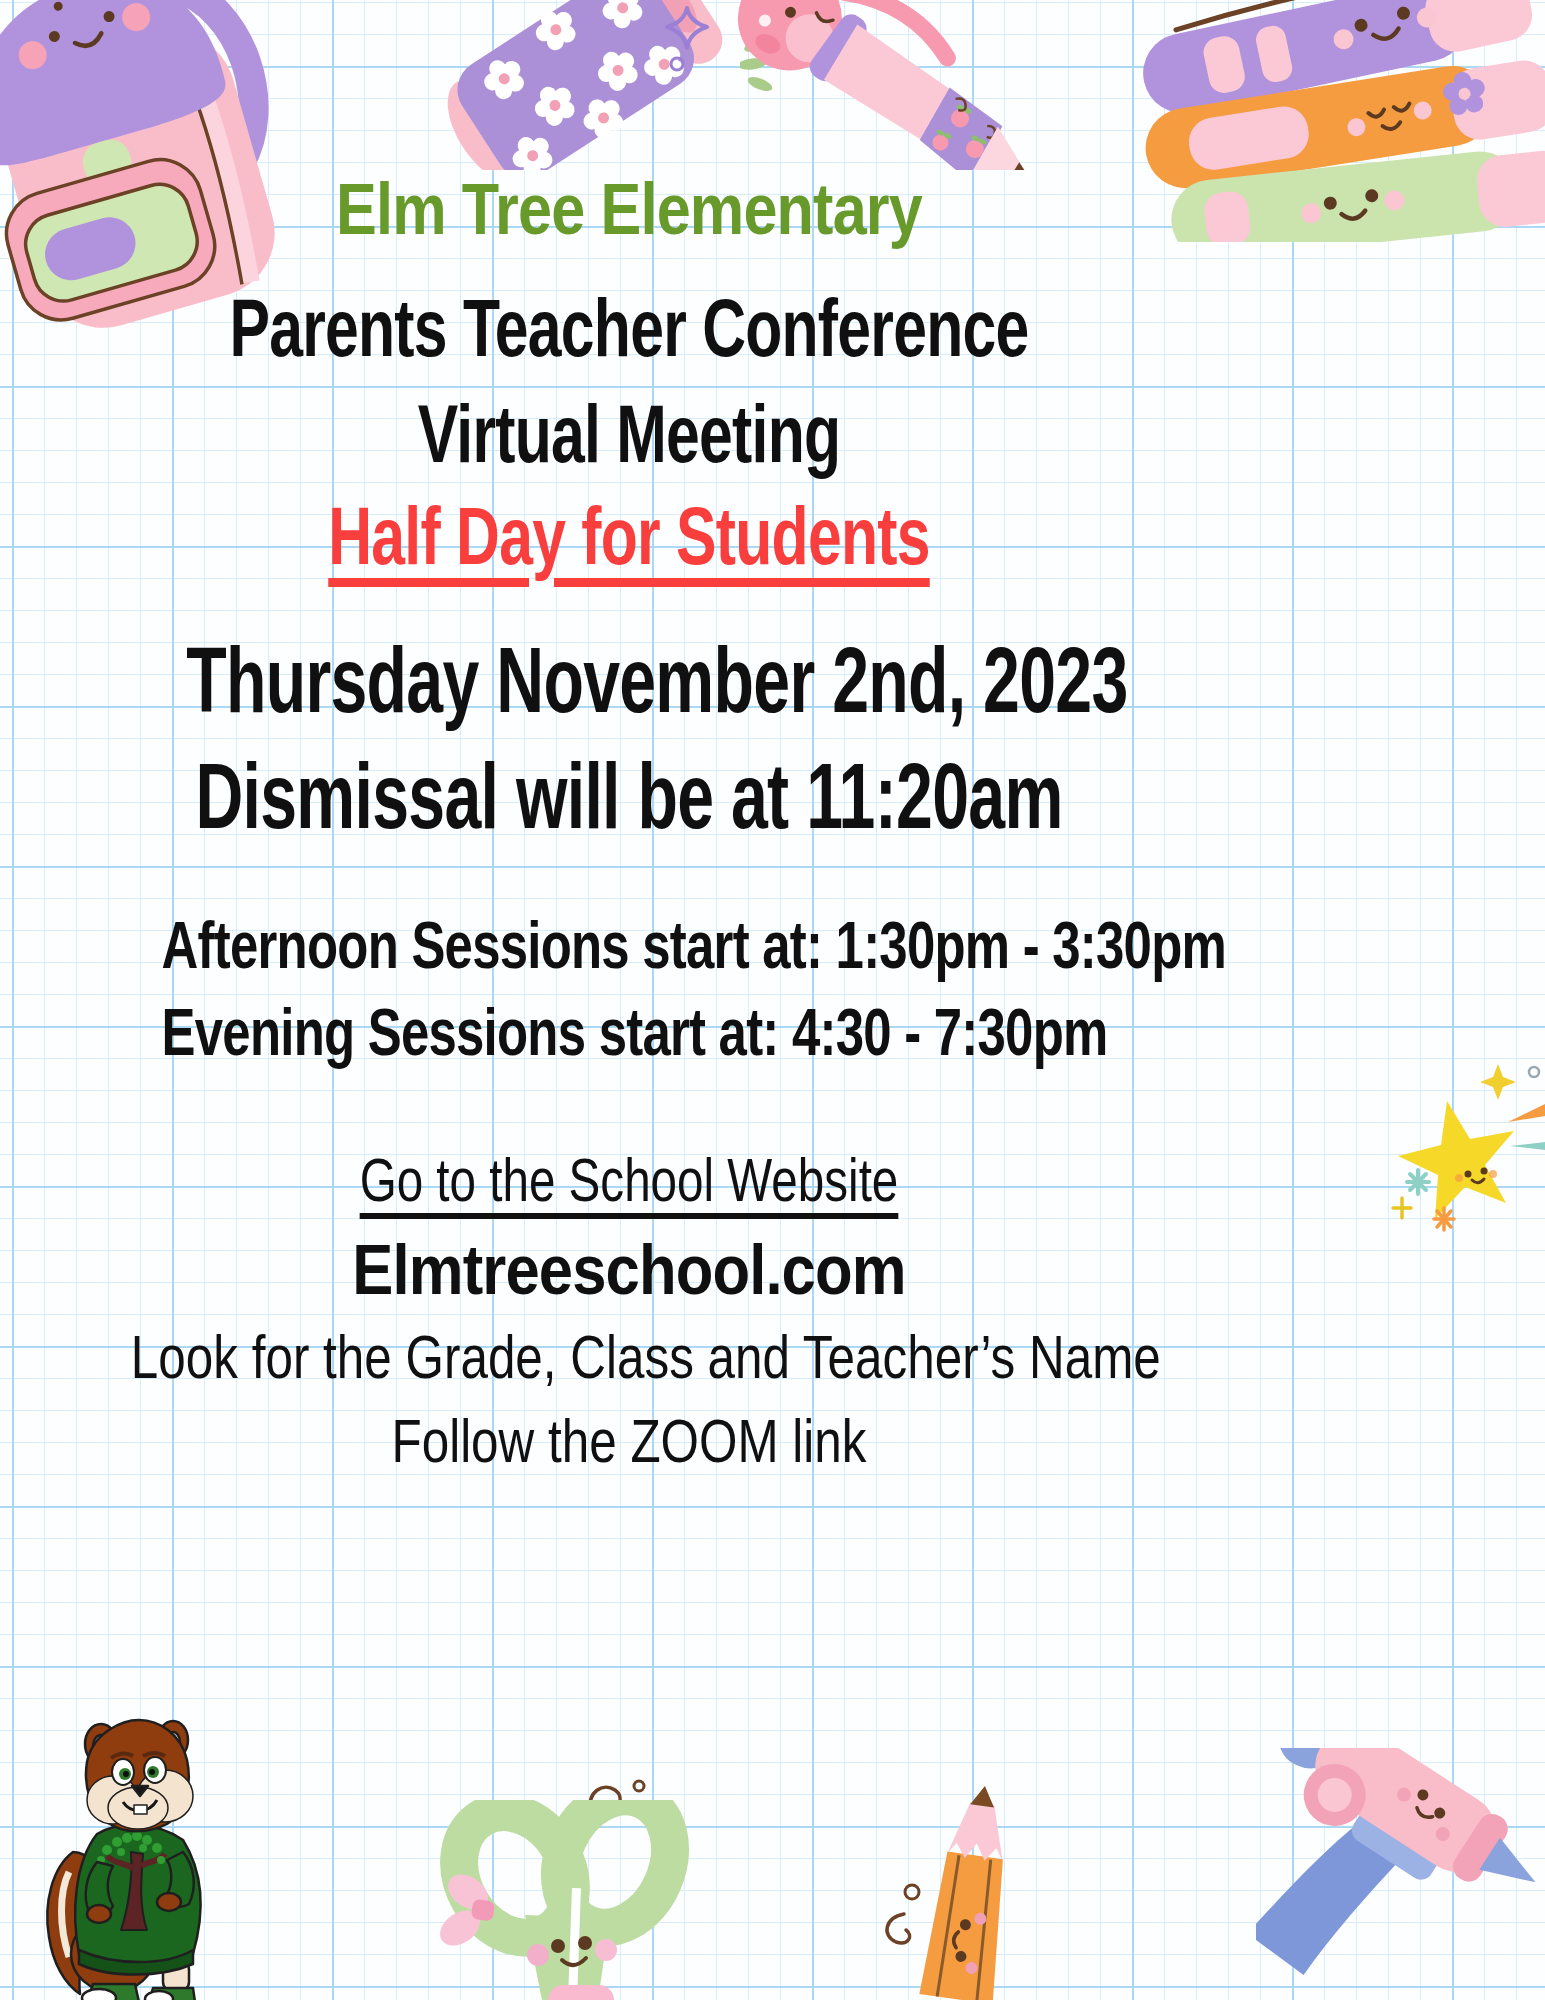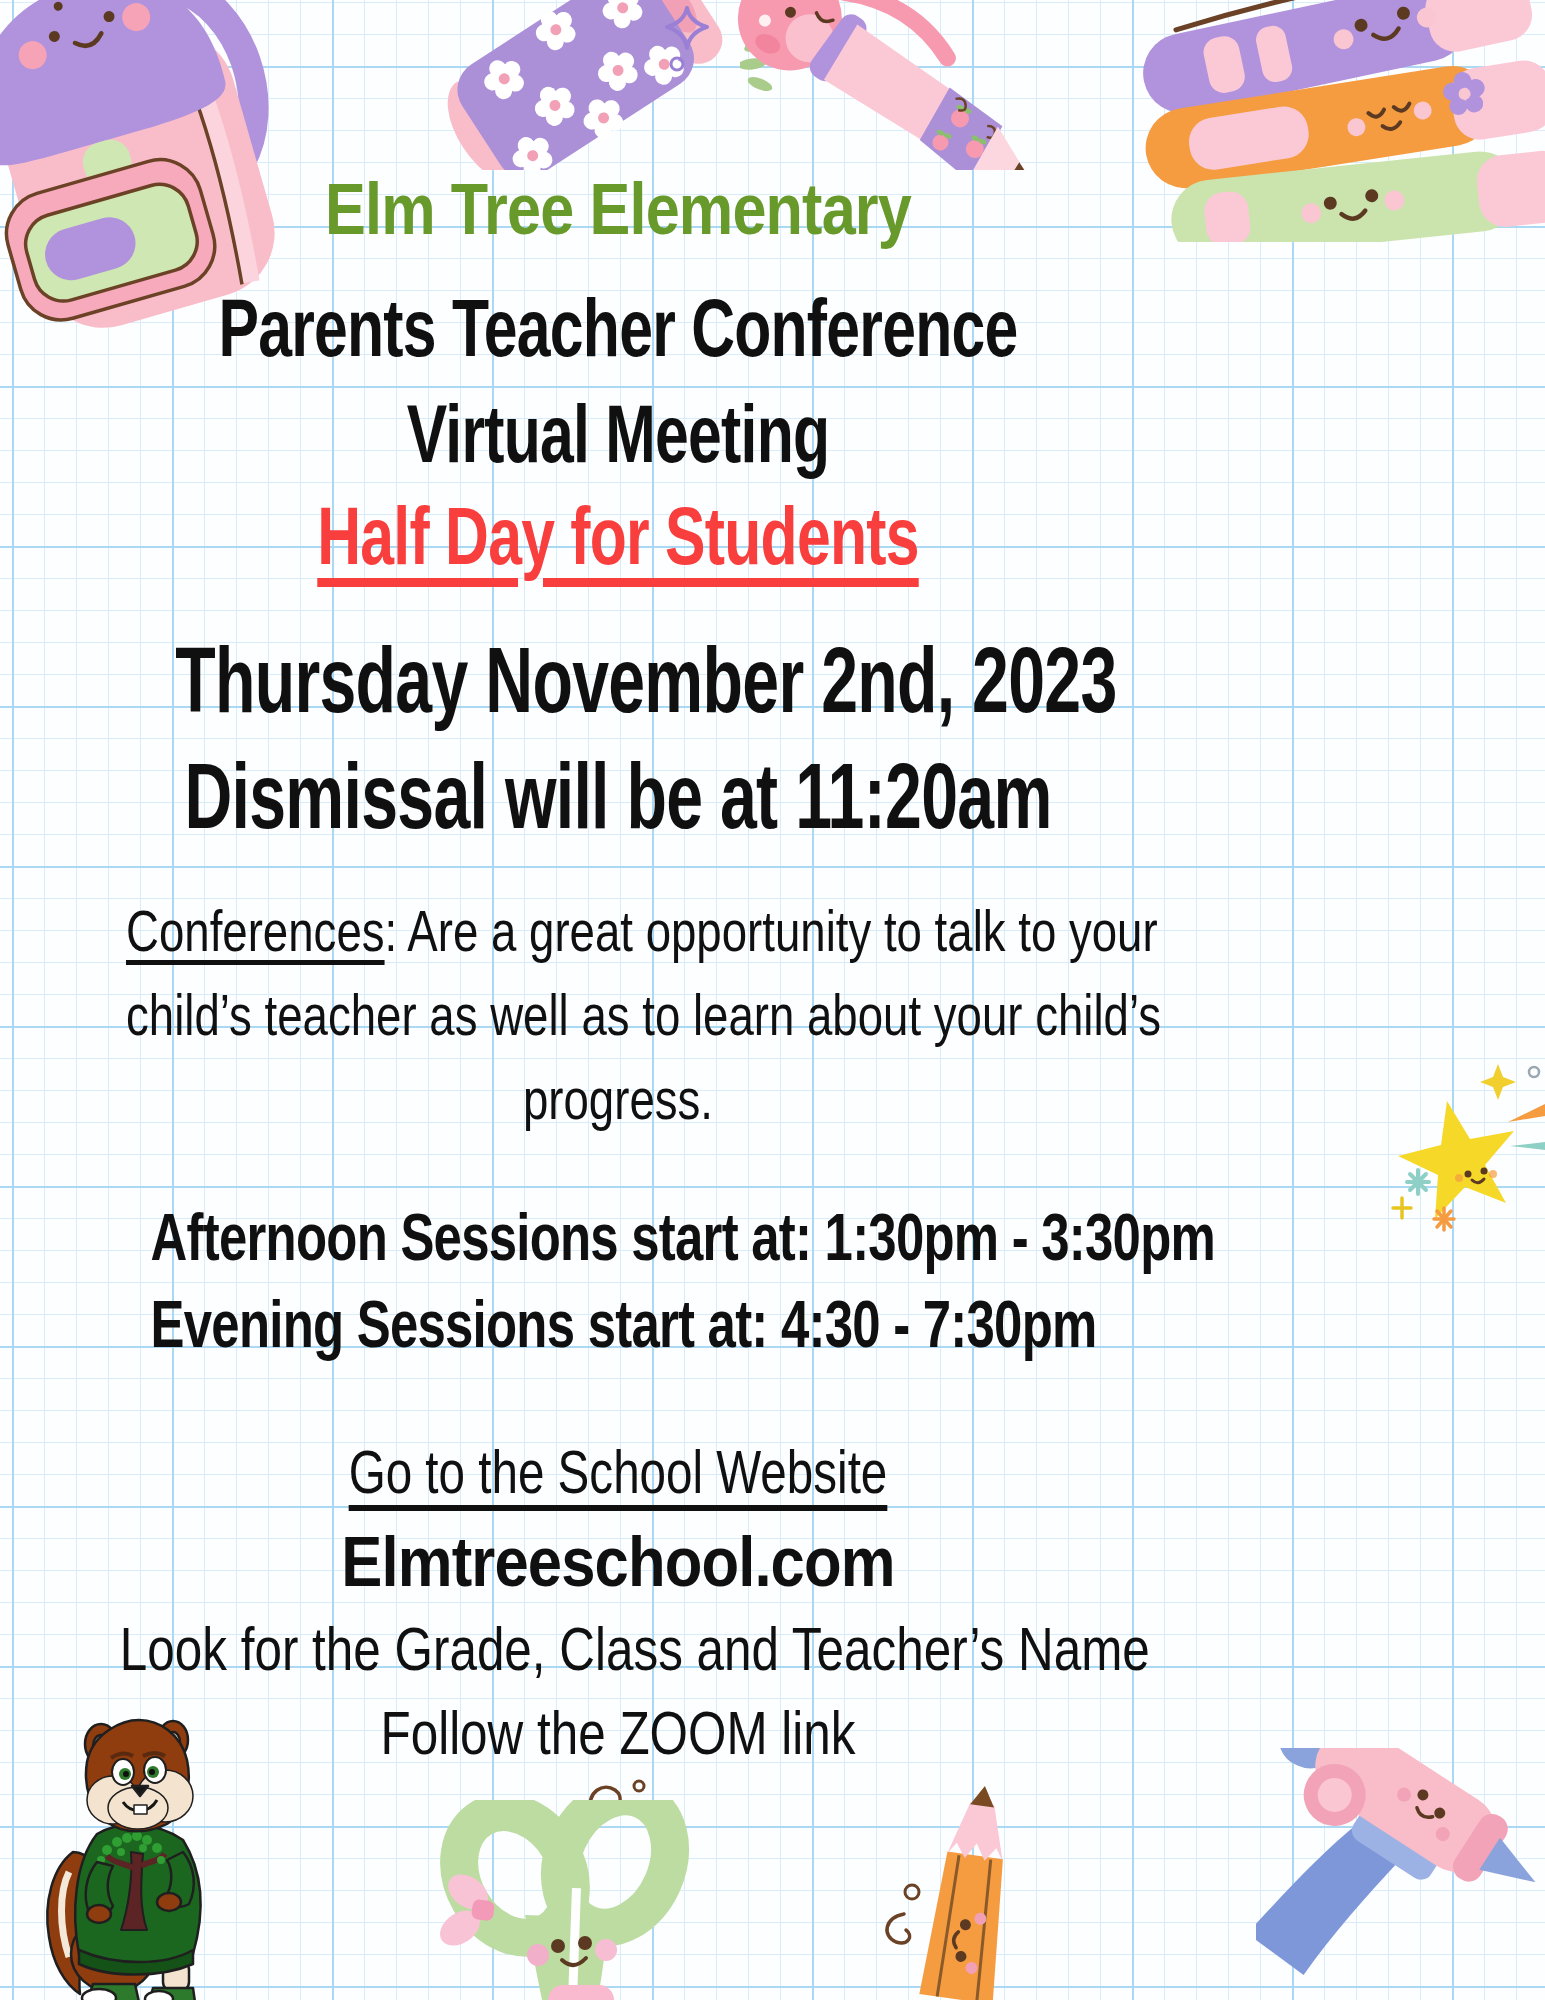--- a/index.html
+++ b/index.html
@@ -11,21 +11,21 @@
           background-image:
             linear-gradient(#abd9f3 2px, transparent 2px),
             linear-gradient(90deg, #abd9f3 2px, transparent 2px),
             linear-gradient(#d8ecfa 1px, transparent 1px),
             linear-gradient(90deg, #d8ecfa 1px, transparent 1px);
           background-size:160px 160px,160px 160px,32px 32px,32px 32px;
           background-position:6px 66px,12px 6px,6px 2px,12px 2px; }
 
   .deco { position:absolute; pointer-events:none; }
 
-  .content { position:absolute; left:3px; top:0; width:1230px;
+  .content { position:absolute; left:14px; top:0; width:1230px;
              text-align:center; color:#101010; }
   .line { white-space:nowrap; transform:scaleX(var(--sx,1)); transform-origin:50% 50%; }
 
   .school   { margin-top:168px; font-size:72px; font-weight:700; line-height:1.15;
               color:#67992b; --sx:.85; letter-spacing:-1px; }
   .h1a      { margin-top:30px; }
   .h1b      { margin-top:12px; }
   .h1a,.h1b { font-size:82px; font-weight:700; line-height:94px; --sx:.74; letter-spacing:-1px; }
   .h-red    { margin-top:8px; font-size:82px; font-weight:700; line-height:94px; --sx:.74;
               letter-spacing:-1px; color:#f93e3e;
@@ -380,25 +380,20 @@
   </svg>
 
   <div class="content">
     <div class="line school">Elm Tree Elementary</div>
     <div class="line h1a">Parents Teacher Conference</div>
     <div class="line h1b">Virtual Meeting</div>
     <div class="line h-red">Half Day for Students</div>
     <div class="line h-date1">Thursday November 2nd, 2023</div>
     <div class="line h-date2">Dismissal will be at 11:20am</div>
 
-    <div class="para">
-      <div class="line para-line"><span class="u-label">Conferences</span><span>: Are a great opportunity to talk to your</span></div>
-      <div class="line para-line">child’s teacher as well as to learn about your child’s</div>
-      <div class="line para-line">progress.</div>
-    </div>
 
     <div class="line sess1">Afternoon Sessions start at: 1:30pm - 3:30pm</div>
     <div class="line sess2">Evening Sessions start at: 4:30 - 7:30pm</div>
 
     <div class="line webhead">Go to the School Website</div>
     <div class="line weburl">Elmtreeschool.com</div>
     <div class="line instr1">Look for the Grade, Class and Teacher’s Name</div>
     <div class="line instr2">Follow the ZOOM link</div>
   </div>
 

